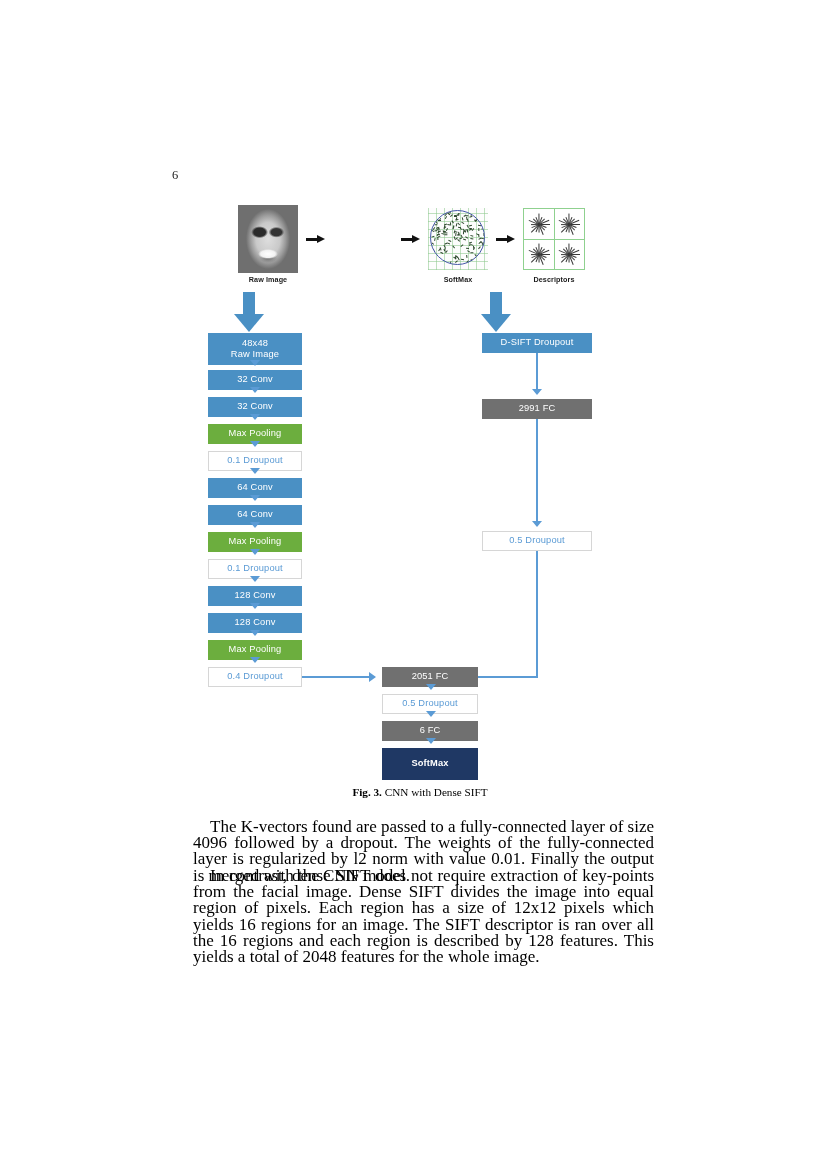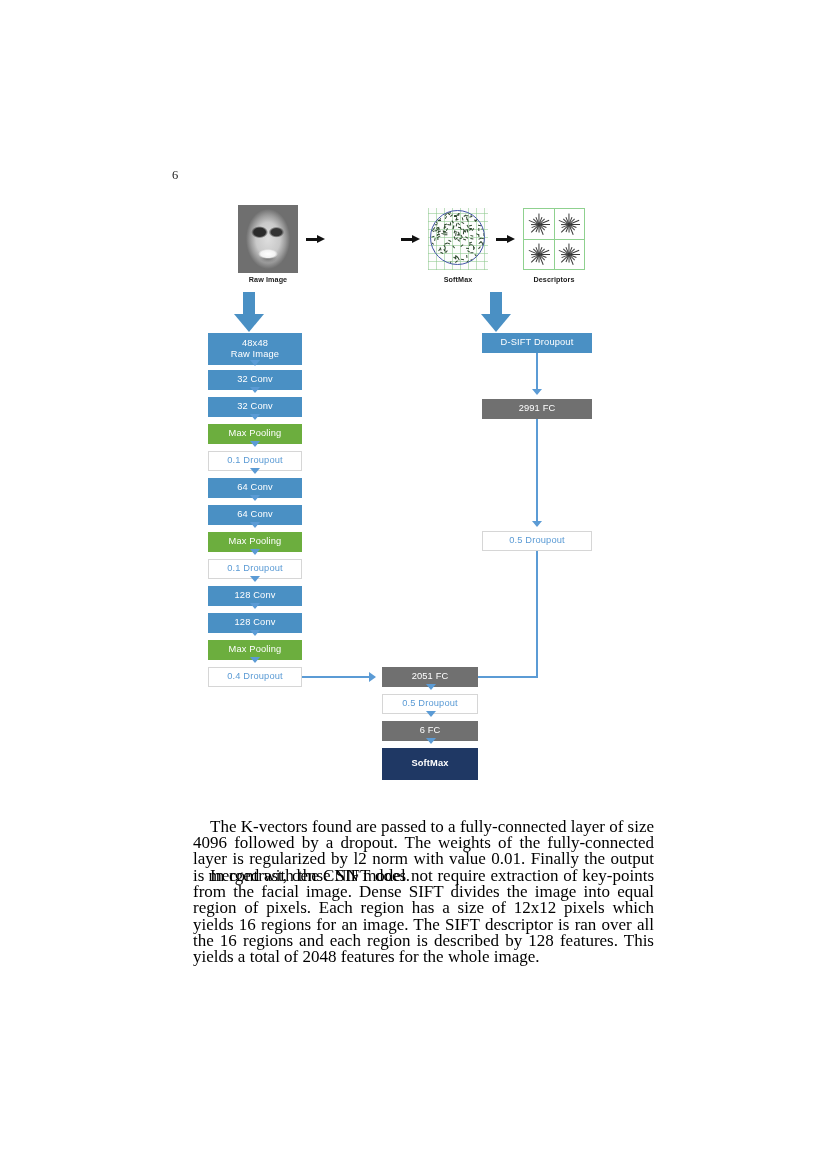--- a/index.html
+++ b/index.html
@@ -424,20 +424,24 @@
     <div class="node n-gray" style="left:212px;top:377px;width:96px;height:20px;">2051 FC</div>
     <div class="node n-drop" style="left:212px;top:404px;width:96px;height:20px;">0.5 Droupout</div>
     <div class="node n-gray" style="left:212px;top:431px;width:96px;height:20px;">6 FC</div>
     <div class="node n-navy" style="left:212px;top:458px;width:96px;height:32px;">SoftMax</div>
 
     <div class="vhead" style="left:255.5px;top:394px;"></div>
     <div class="vhead" style="left:255.5px;top:421px;"></div>
     <div class="vhead" style="left:255.5px;top:448px;"></div>
   </div>
 
+  <div class="fig-cap">
+    <b>Fig. 3.</b>
+    <span>CNN with Dense SIFT</span>
+  </div>
 
   <div class="body-text" id="para1">
     <p>The K-vectors found are passed to a fully-connected layer of size 4096 followed by a dropout. The weights of the fully-connected layer is regularized by l2 norm with value 0.01. Finally the output is merged with the CNN model.</p>
   </div>
   <div class="body-text" id="para2">
     <p>In contrast, dense SIFT does not require extraction of key-points from the facial image. Dense SIFT divides the image into equal region of pixels. Each region has a size of 12x12 pixels which yields 16 regions for an image. The SIFT descriptor is ran over all the 16 regions and each region is described by 128 features. This yields a total of 2048 features for the whole image.</p>
   </div>
 
 </div>
 

